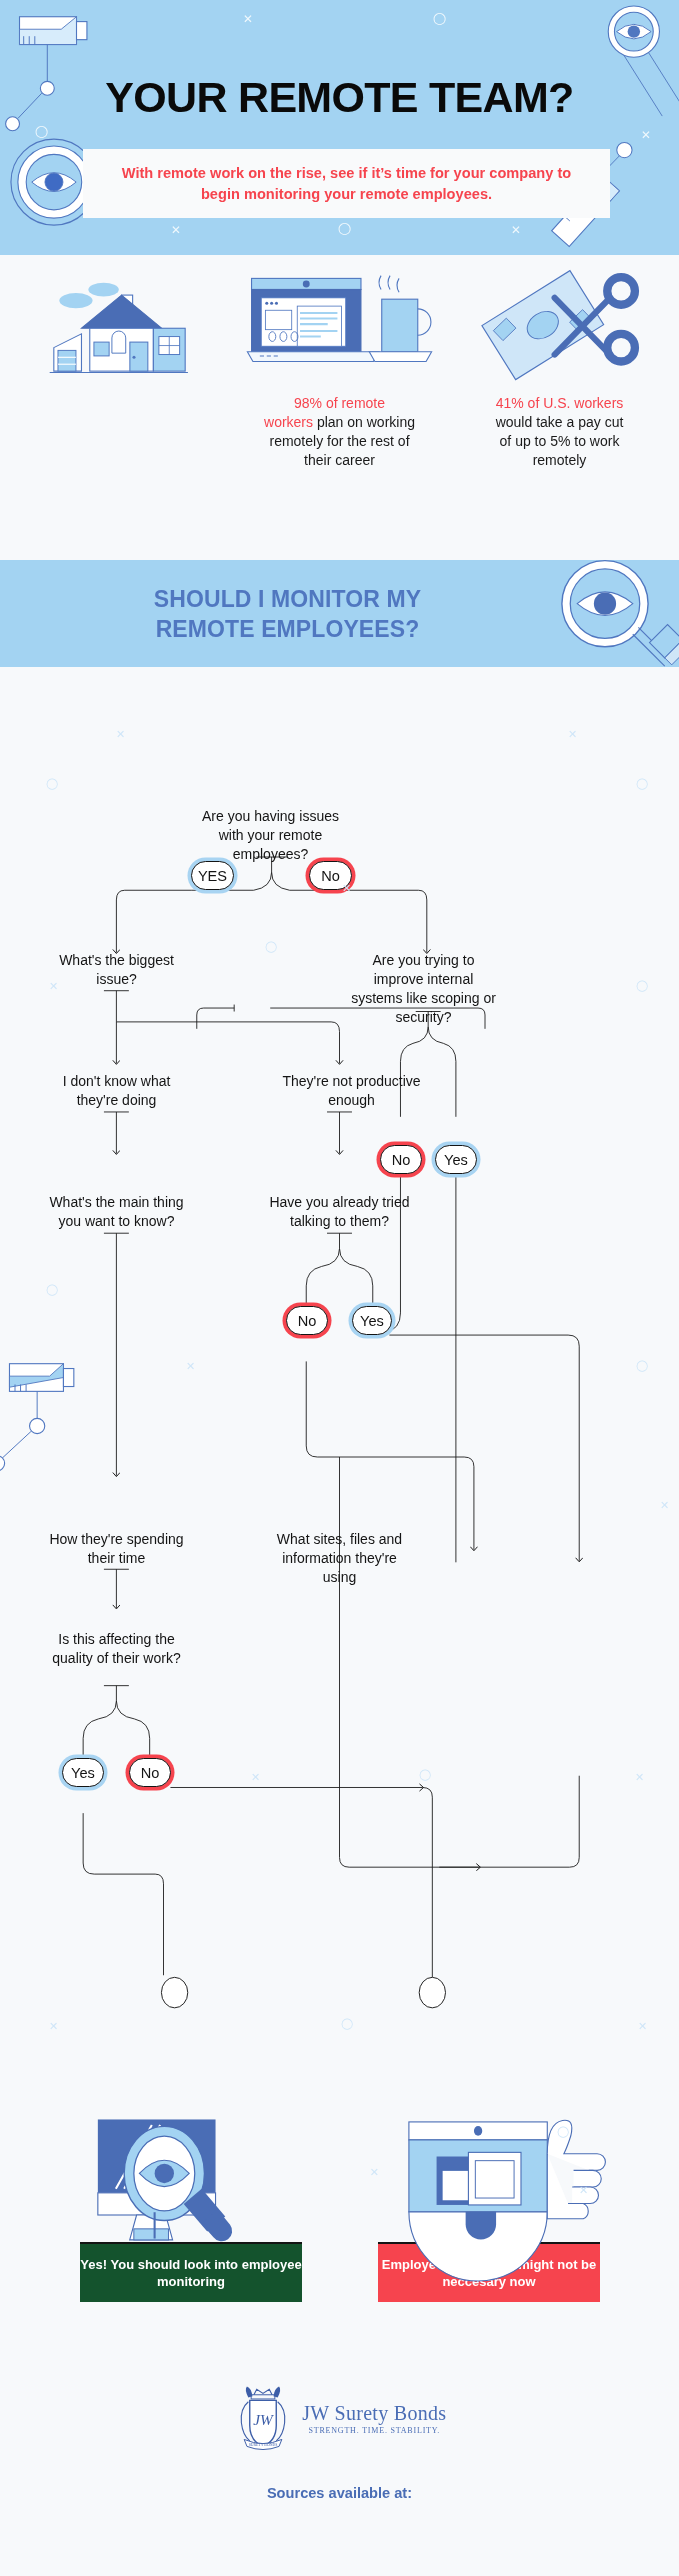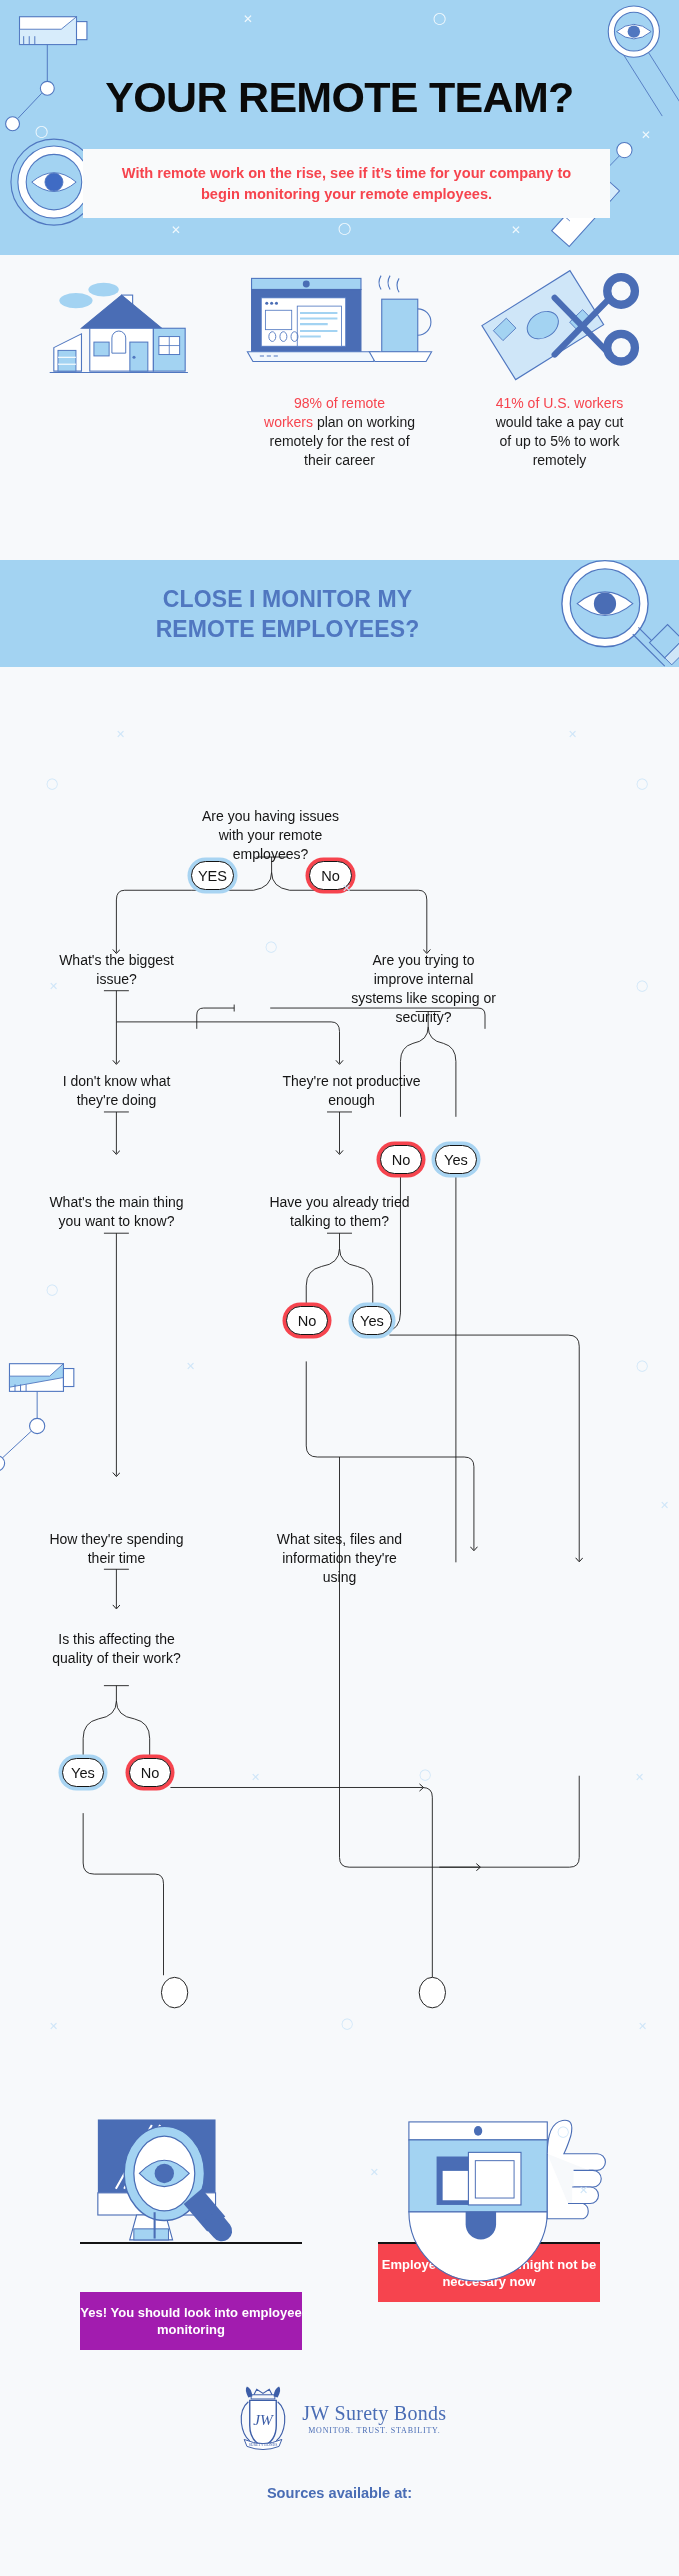--- a/index.html
+++ b/index.html
@@ -93,21 +93,21 @@
   .pill.red{box-shadow:0 0 0 3.5px #f6444e;}
 
   
   .results{position:absolute;left:0;top:2107px;width:679px;height:229px;}
   .res{position:absolute;top:0;width:222px;}
   .res-art{height:135px;position:relative;}
   .res-box{
     width:222px;height:58px;display:flex;align-items:center;justify-content:center;
     text-align:center;color:#ffffff;font-size:13px;font-weight:700;line-height:1.35;
   }
-  .res-box.navy{background:#a21caf;margin-top:48px;}
+  .res-box.navy{background:#14532d;}
   .res-box.red{background:#f6444e;}
   .res-top-rule{height:2.1px;background:#141414;width:222px;}
   .r1{left:80px;}
   .r2{left:378px;}
 
   
   .footer{position:absolute;left:0;top:2357px;width:679px;height:219px;padding-left:33px;}
   .logo-wrap{
     position:absolute;left:0;top:28px;width:679px;
     display:flex;align-items:center;justify-content:center;gap:9.7px;
@@ -265,21 +265,21 @@
         </svg>
       </div>
       <div class="stat-cap">
         <span class="hl">41% of U.S. workers</span><br>would take a pay cut<br>of up to 5% to work<br>remotely
       </div>
     </div>
   </div>
 
   <div class="band">
     <div class="band-title">
-      <span>CLOSE I MONITOR MY</span><br>
+      <span>SHOULD I MONITOR MY</span><br>
       <span>REMOTE EMPLOYEES?</span>
     </div>
     <svg style="position:absolute;left:548px;top:-5.5px;" width="139" height="146" viewBox="0 0 200 210">
       <circle cx="82" cy="70" r="62" fill="#ffffff" stroke="#5077c0" stroke-width="2"></circle>
       <circle cx="82" cy="70" r="50" fill="#a3d3f2" stroke="#5077c0" stroke-width="1.8"></circle>
       <path d="M42 70 Q82 36 122 70 Q82 104 42 70 Z" fill="#ffffff" stroke="#5077c0" stroke-width="1.6"></path>
       <circle cx="82" cy="70" r="16" fill="#4a6db5"></circle>
       <path d="M122 114 L168 160" stroke="#5077c0" stroke-width="1.6"></path>
       <path d="M130 104 L176 150" stroke="#5077c0" stroke-width="1.6"></path>
       <path d="M146 126 l26 -26 l22 22 l-26 26 Z" fill="#a3d3f2" stroke="#5077c0" stroke-width="1.6"></path>
@@ -496,20 +496,20 @@
         <rect x="26" y="14" width="34" height="6" fill="none" stroke="#3d5ea8" stroke-width="1.4"></rect>
         <path d="M24 22 h38 v36 q0 22 -19 30 q-19 -8 -19 -30 Z" fill="#ffffff" stroke="#3d5ea8" stroke-width="2"></path>
         <text x="43" y="58" text-anchor="middle" font-family="Liberation Serif, serif" font-size="22" font-style="italic" fill="#3d5ea8">JW</text>
         <path d="M22 24 q-12 10 -10 30 q2 18 12 26" fill="none" stroke="#3d5ea8" stroke-width="1.6"></path>
         <path d="M64 24 q12 10 10 30 q-2 18 -12 26" fill="none" stroke="#3d5ea8" stroke-width="1.6"></path>
         <path d="M16 78 q27 12 54 0 l-4 10 q-23 9 -46 0 Z" fill="#ffffff" stroke="#3d5ea8" stroke-width="1.4"></path>
         <text x="43" y="87" text-anchor="middle" font-family="Liberation Serif, serif" font-size="5.5" fill="#3d5ea8">SURETY BONDS</text>
       </svg>
       <div class="logo-text">
         <div class="l1">JW Surety Bonds</div>
-        <div class="l2">MONITOR. TRUST. STABILITY.</div>
+        <div class="l2">STRENGTH. TIME. STABILITY.</div>
       </div>
     </div>
     <div class="src-title">Sources available at:</div>
   </div>
 
 </div>
 
 
 </body></html>

